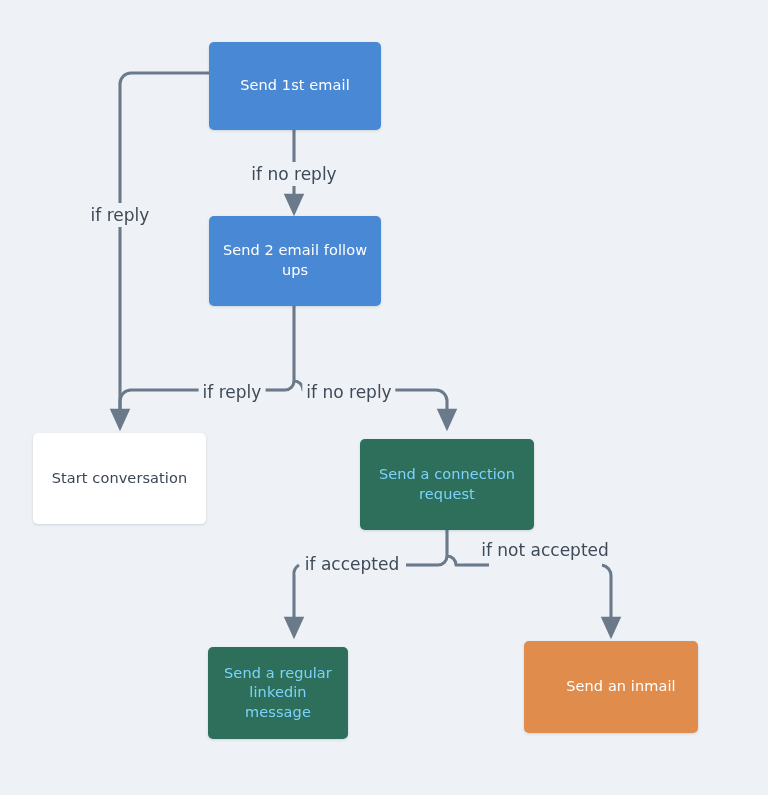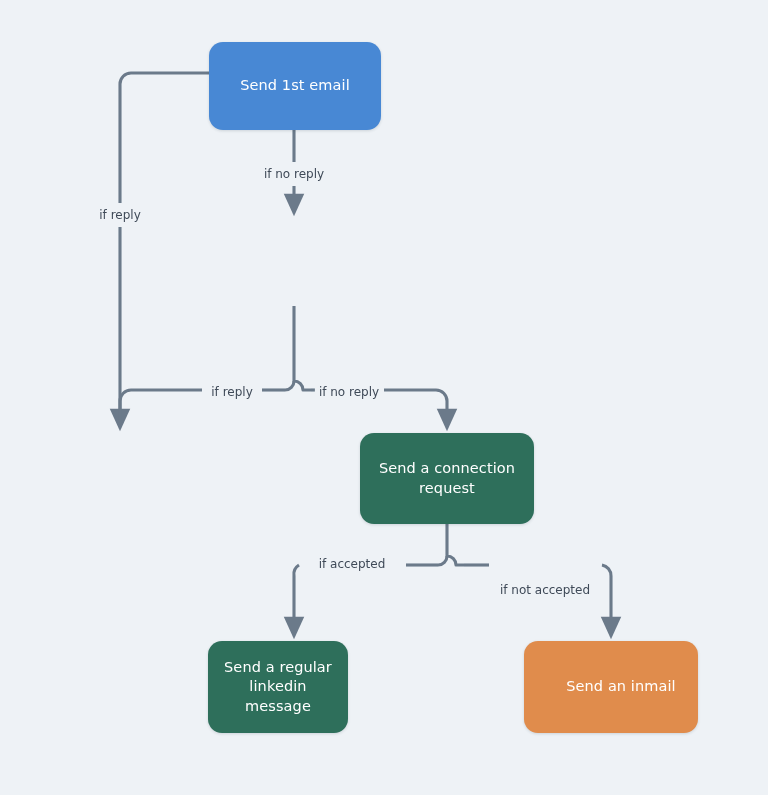--- a/index.html
+++ b/index.html
@@ -21,39 +21,39 @@
   #edge-layer {
     position: absolute;
     left: 0;
     top: 0;
     width: 768px;
     height: 795px;
   }
   .node {
     position: absolute;
     box-sizing: border-box;
-    border-radius: 14px;
+    border-radius: 5px;
     display: flex;
     align-items: center;
     justify-content: center;
     text-align: center;
     line-height: 1.35;
     font-size: 14.5px;
     letter-spacing: 0.1px;
     padding: 6px 12px;
     box-shadow: 0 1px 3px rgba(40,55,70,0.16);
   }
   .node-fill-blue   { background: #4888d4; color: #ffffff; }
-  .node-fill-green  { background: #2e6f5b; color: #ffffff; }
+  .node-fill-green  { background: #2e6f5b; color: #7dd3fc; margin-top: 6px; }
   .node-fill-orange { background: #e08c4c; color: #ffffff; }
   .node-fill-white  { background: #ffffff; color: #3b4654; }
 
   .edge-label {
     position: absolute;
-    font-size: 12px;
+    font-size: 17px;
     color: #3f4a58;
     white-space: nowrap;
     background: #eef2f6;
     padding: 0 4px;
     line-height: 1;
     transform: translate(-50%, -50%);
   }
 </style>
 </head>
 <body>
@@ -92,21 +92,27 @@
 
       <path d="M464,565 L489,565"></path>
       <path d="M602,565 A11,11 0 0 1 611,576 L611,628" marker-end="url(#arrowhead)"></path>
     </g>
   </svg>
 
   <div class="node node-fill-blue" style="left:209px; top:42px; width:172px; height:88px;">
     <span>Send 1st email</span>
   </div>
 
+  <div class="node node-fill-blue" style="left:209px; top:216px; width:172px; height:90px;">
+    <span>Send 2 email follow ups</span>
+  </div>
 
+  <div class="node node-fill-white" style="left:33px; top:433px; width:173px; height:91px;">
+    <span>Start conversation</span>
+  </div>
 
   <div class="node node-fill-green" style="left:360px; top:433px; width:174px; height:91px;">
     <span>Send a connection request</span>
   </div>
 
   <div class="node node-fill-green" style="left:208px; top:641px; width:140px; height:92px;">
     <span>Send a regular linkedin message</span>
   </div>
 
   <div class="node node-fill-orange" style="left:524px; top:641px; width:174px; height:92px;padding-left:32px;">
@@ -116,15 +122,15 @@
   <div class="edge-label" style="left:294px; top:174px;">if no reply</div>
 
   <div class="edge-label" style="left:120px; top:215px;">if reply</div>
 
   <div class="edge-label" style="left:232px; top:392px;">if reply</div>
 
   <div class="edge-label" style="left:349px; top:392px;">if no reply</div>
 
   <div class="edge-label" style="left:352px; top:564px;">if accepted</div>
 
-  <div class="edge-label" style="left:545px; top:590px;">if not accepted</div>
+  <div class="edge-label" style="left:545px; top:550px;">if not accepted</div>
 
 </div>
 
 </body></html>

